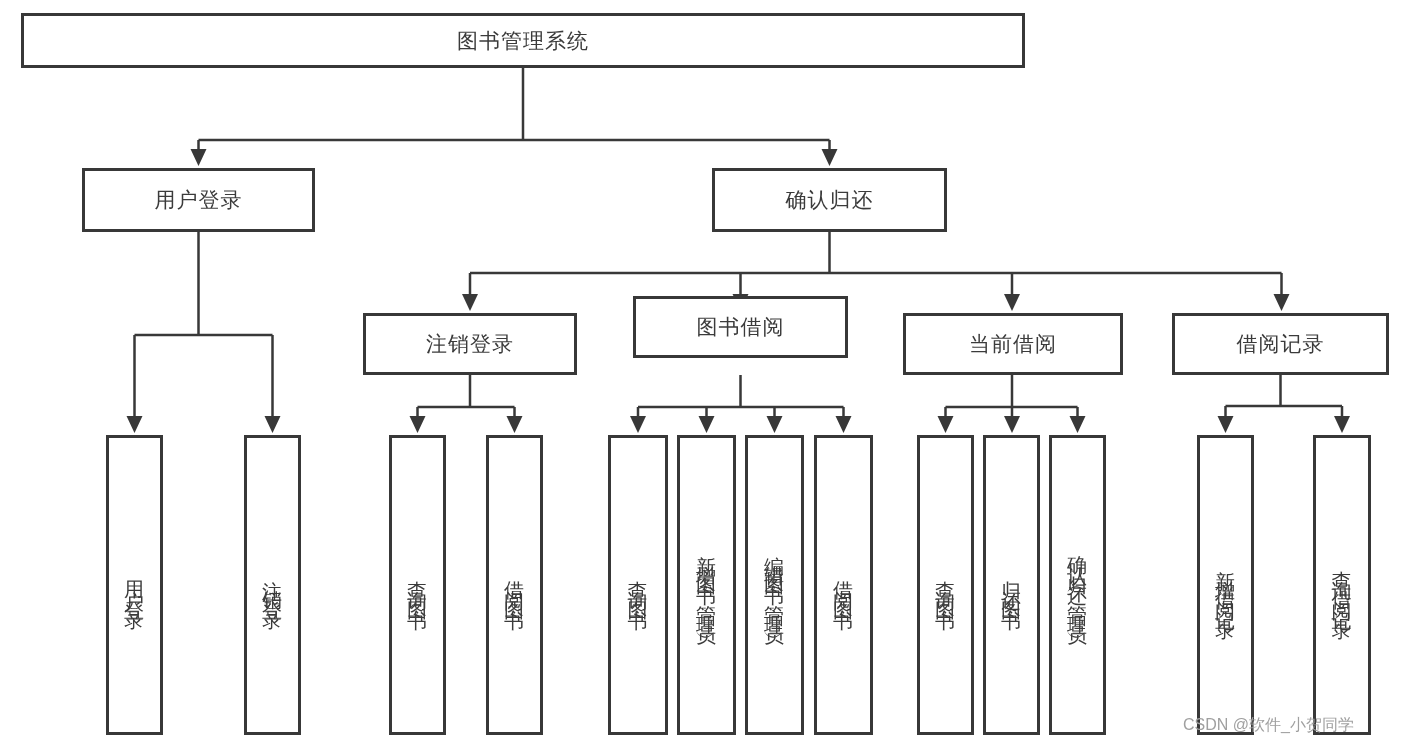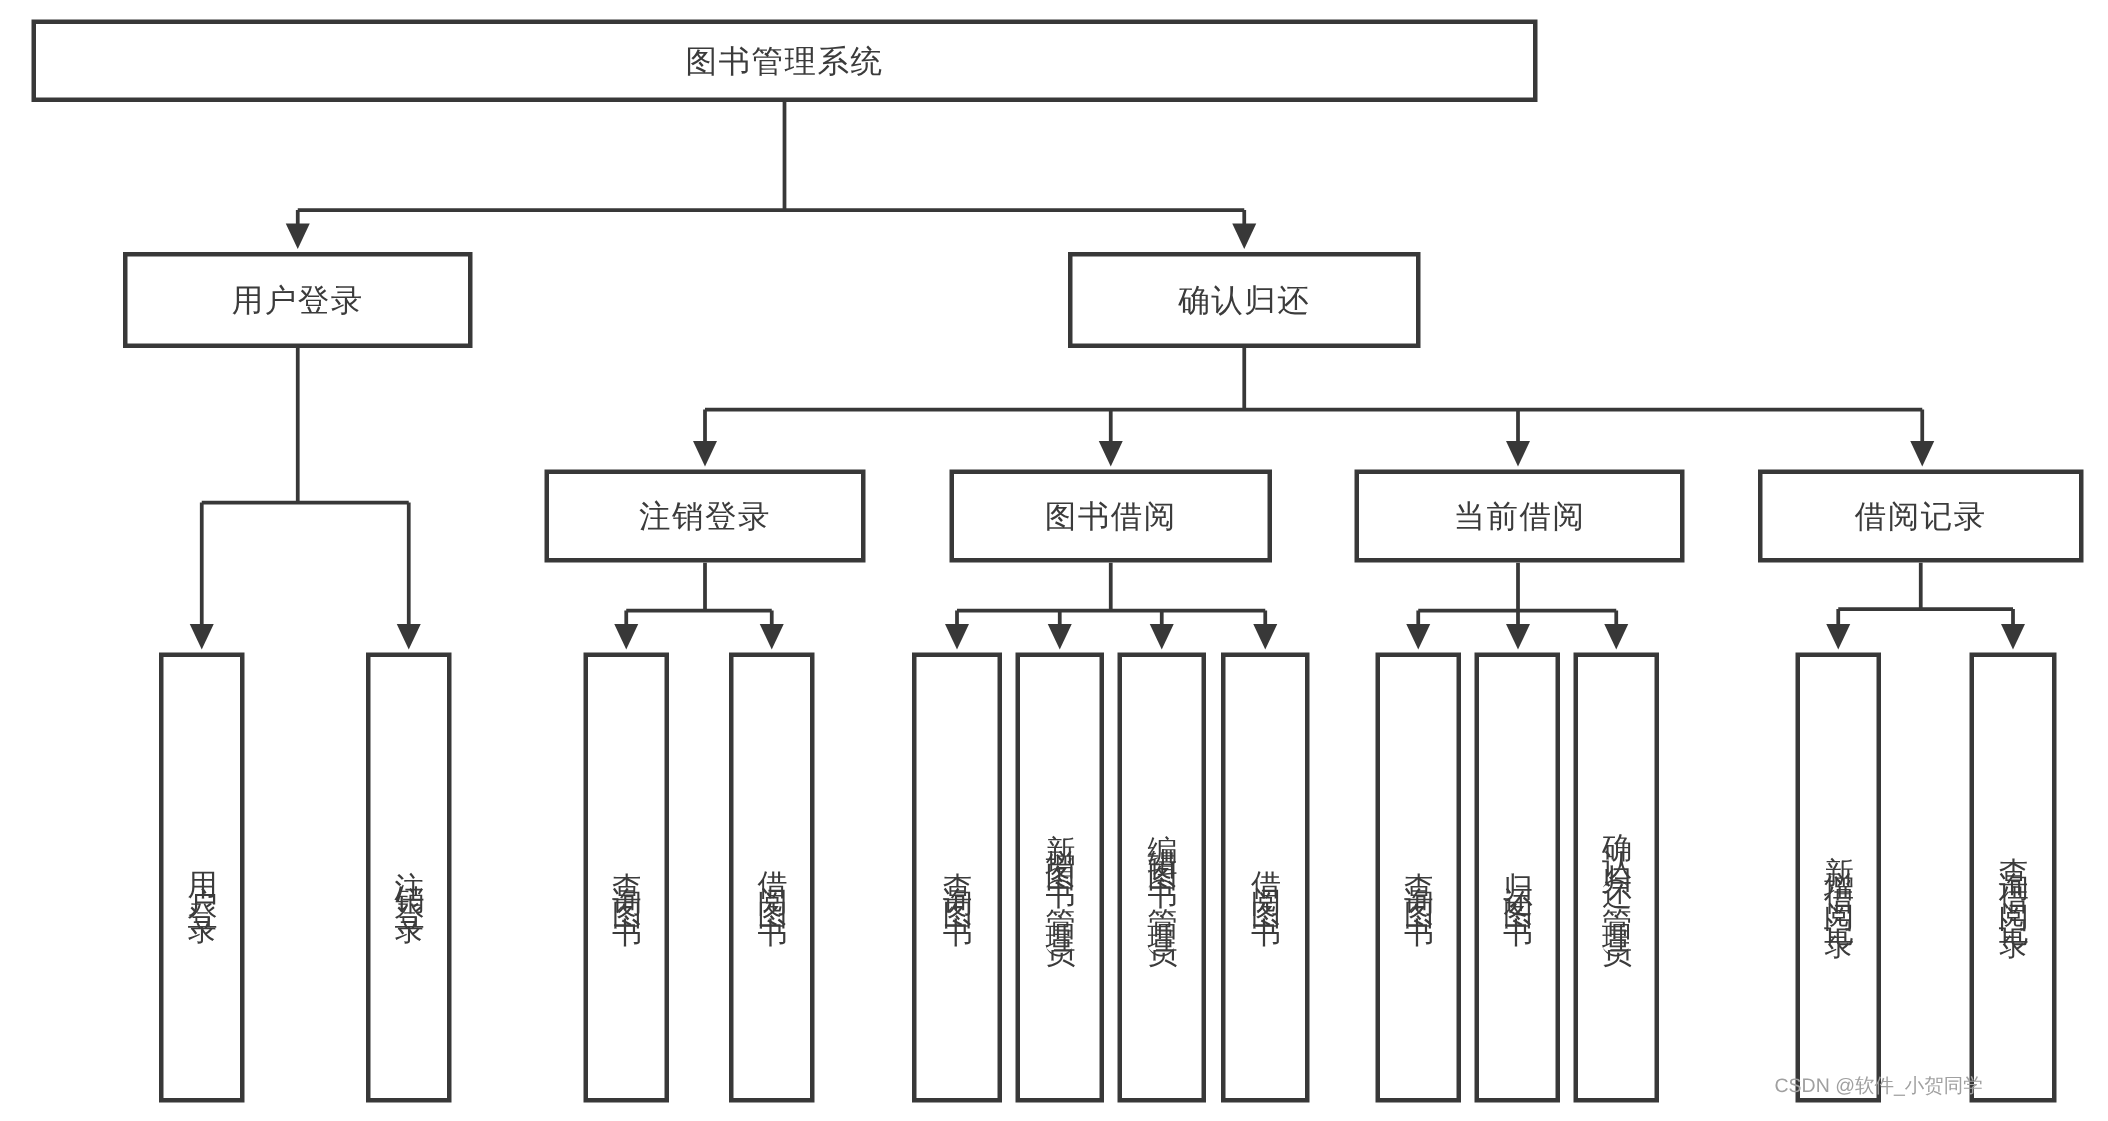--- a/index.html
+++ b/index.html
@@ -15,21 +15,21 @@
     box-sizing:border-box;display:flex;align-items:center;justify-content:center;
   }
   .box span{color:#3b3b3b;white-space:nowrap;}
   .h-box span{font-size:21px;letter-spacing:1px;}
   .leaf span{
     writing-mode:vertical-rl;text-orientation:mixed;
     font-size:20px;letter-spacing:10px;line-height:1;
   }
   .watermark{
     position:absolute;left:1183px;top:715px;width:222px;
-    font-size:13px;color:#a0a0a0;letter-spacing:0px;white-space:nowrap;
+    font-size:16px;color:#a0a0a0;letter-spacing:0px;white-space:nowrap;
     z-index:5;
   }
 </style>
 </head>
 <body>
 
 <div class="canvas">
 
   <svg class="connectors" viewBox="0 0 1405 747" xmlns="http://www.w3.org/2000/svg">
     <g stroke="#383838" stroke-width="2.5" fill="none">
@@ -71,21 +71,21 @@
   <div class="box h-box" style="left:82px;top:168px;width:233px;height:64px">
     <span>用户登录</span>
   </div>
   <div class="box h-box" style="left:712px;top:168px;width:235px;height:64px">
     <span>确认归还</span>
   </div>
 
   <div class="box h-box" style="left:363px;top:313px;width:214px;height:62px">
     <span>注销登录</span>
   </div>
-  <div class="box h-box" style="left:633px;top:313px;width:215px;height:62px">
+  <div class="box h-box" style="left:633px;top:296px;width:215px;height:62px">
     <span>图书借阅</span>
   </div>
   <div class="box h-box" style="left:1172px;top:313px;width:217px;height:62px">
     <span>借阅记录</span>
   </div>
   <div class="box h-box" style="left:903px;top:313px;width:220px;height:62px">
     <span>当前借阅</span>
   </div>
 
   <div class="box leaf" style="left:106px;top:435px;width:57px;height:300px">

